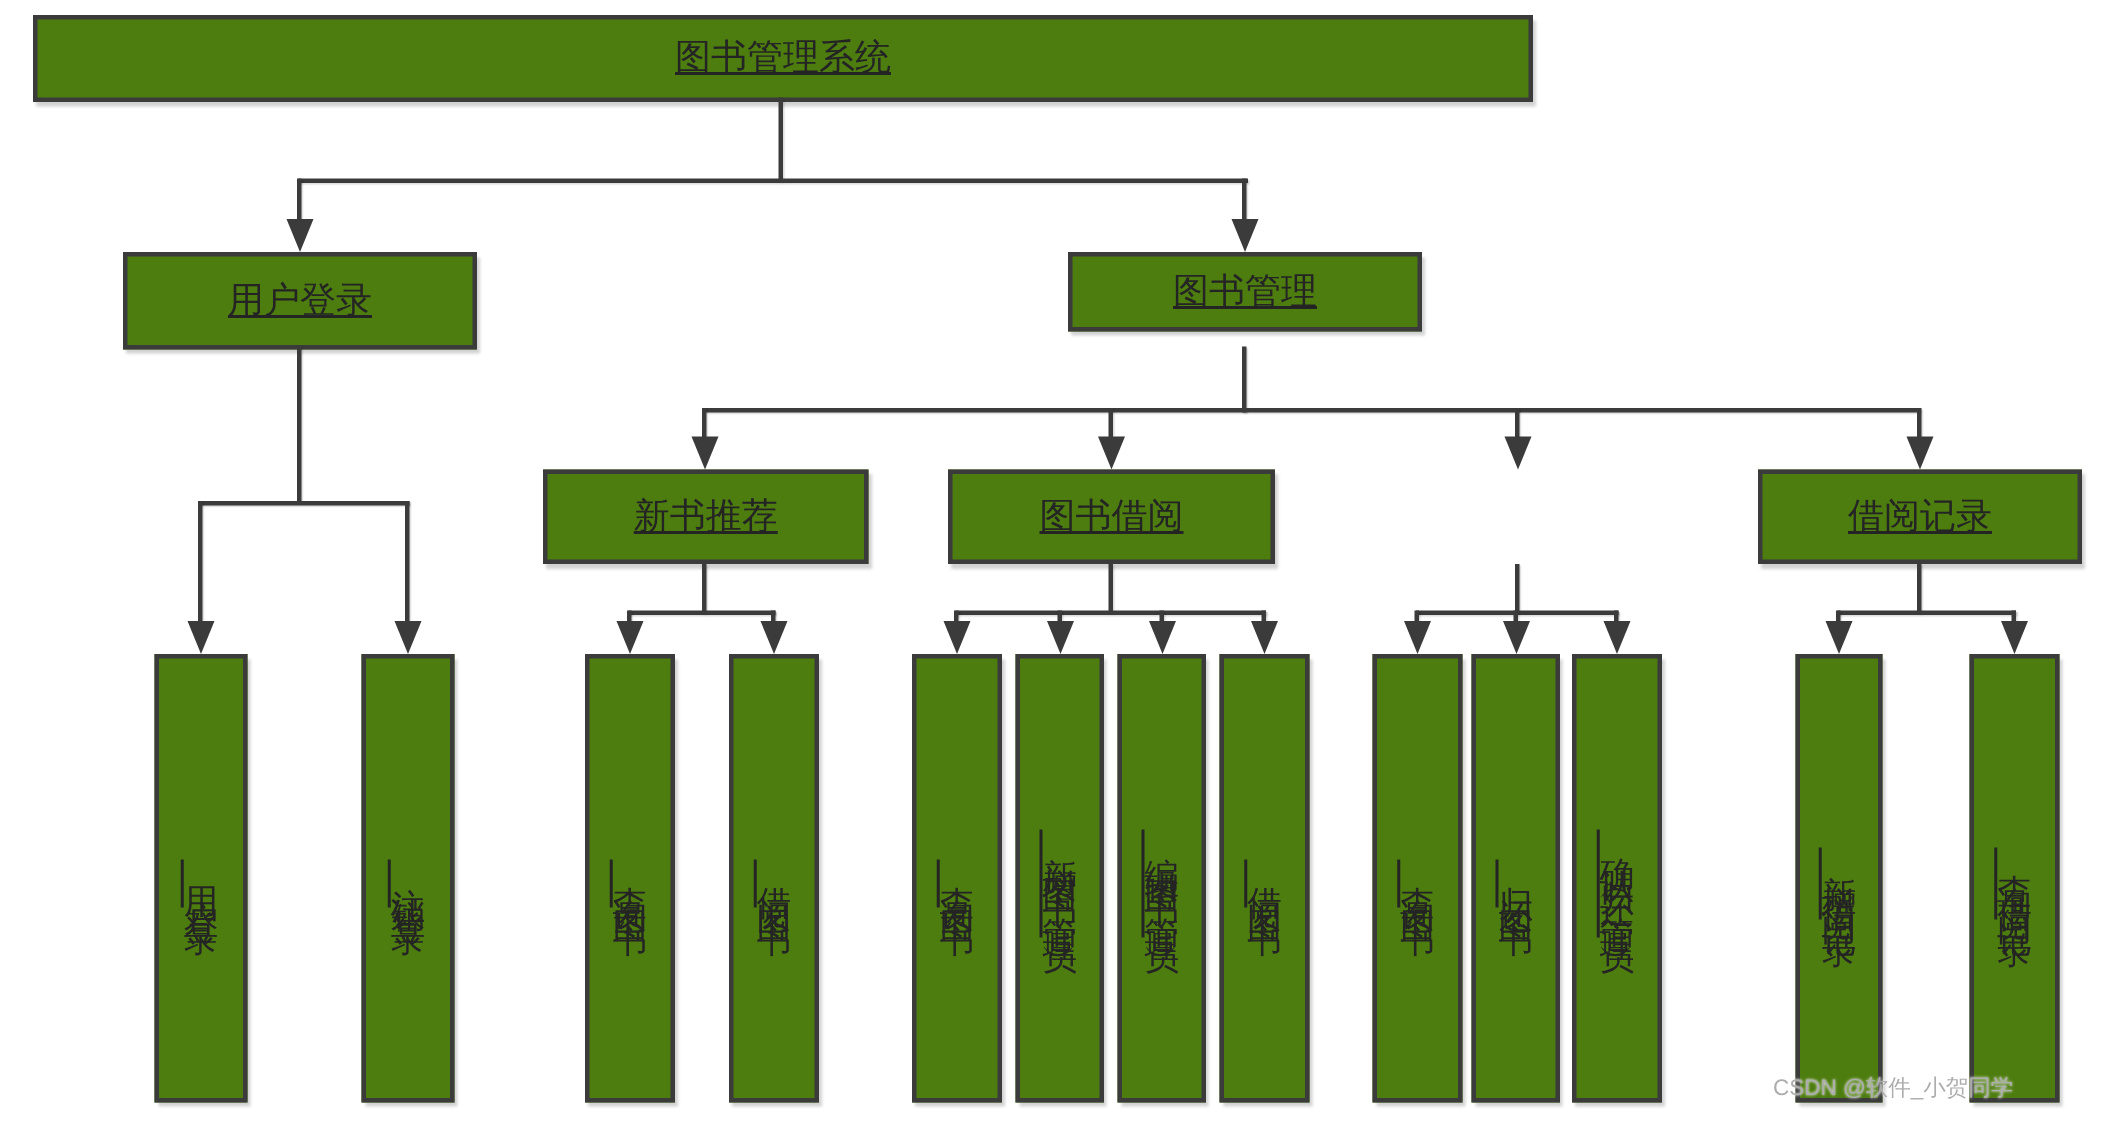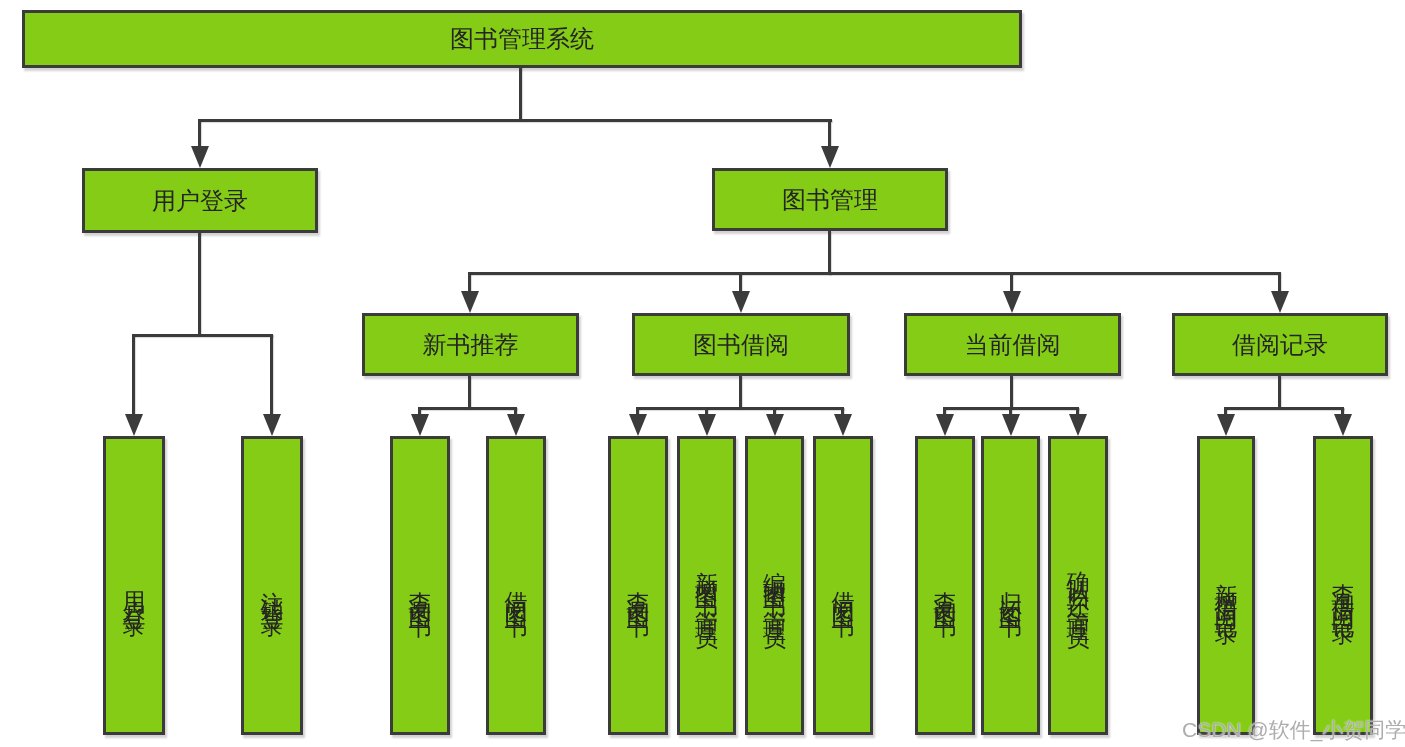--- a/index.html
+++ b/index.html
@@ -2,59 +2,60 @@
 <html><head>
 <meta charset="utf-8">
 <style>
   html,body{margin:0;padding:0;background:#ffffff;}
   .canvas{
     position:relative;width:1405px;height:747px;background:#ffffff;
     font-family:"Liberation Sans","DejaVu Sans",sans-serif;overflow:hidden;
   }
   .node{
     position:absolute;box-sizing:border-box;
-    border:3px solid #3b3b3b;background:#84cc16;color:#242424;
+    border:3px solid #3b3b3b;background:#4d7c0f;color:#242424;
     display:flex;align-items:center;justify-content:center;
     font-size:24px;line-height:1;
     box-shadow:2px 3px 2px rgba(0,0,0,0.18);
+    text-decoration:underline;
   }
   .node.v{
     writing-mode:vertical-rl;text-orientation:mixed;
     letter-spacing:8px;font-size:23px;padding-top:6px;
   }
   .vl{position:absolute;width:3px;background:#3b3b3b;box-shadow:1px 1px 1px rgba(0,0,0,0.15);}
   .hl{position:absolute;height:3px;background:#3b3b3b;box-shadow:1px 1px 1px rgba(0,0,0,0.15);}
   .arr{
     position:absolute;width:0;height:0;
     border-left:9px solid transparent;border-right:9px solid transparent;
     border-top:22px solid #3b3b3b;
   }
   .watermark{
     position:absolute;left:1182px;top:716px;
-    color:#adadad;font-size:21px;white-space:nowrap;z-index:9;
+    color:#adadad;font-size:15px;white-space:nowrap;z-index:9;
     text-shadow:0 0 2px #ffffff;
   }
 </style>
 </head>
 <body>
 
 <div class="canvas">
 
   <div class="node" style="left:22px;top:10px;width:1000px;height:58px">图书管理系统</div>
 
   <div class="vl" style="left:519px;top:65px;height:56px"></div>
   <div class="hl" style="left:199px;top:119px;width:633px"></div>
 
   <div class="vl" style="left:198px;top:119px;height:31px"></div>
   <div class="arr" style="left:191px;top:146px"></div>
   <div class="vl" style="left:828px;top:119px;height:31px"></div>
   <div class="arr" style="left:821px;top:146px"></div>
 
   <div class="node" style="left:82px;top:168px;width:236px;height:65px">用户登录</div>
-  <div class="node" style="left:712px;top:168px;width:236px;height:63px">图书管理</div>
+  <div class="node" style="left:712px;top:168px;width:236px;height:53px">图书管理</div>
 
   <div class="vl" style="left:198px;top:231px;height:103px"></div>
   <div class="hl" style="left:133px;top:334px;width:140px"></div>
   <div class="vl" style="left:132px;top:334px;height:84px"></div>
   <div class="arr" style="left:125px;top:414px"></div>
   <div class="vl" style="left:270px;top:334px;height:84px"></div>
   <div class="arr" style="left:263px;top:414px"></div>
 
   <div class="vl" style="left:828px;top:231px;height:44px"></div>
   <div class="hl" style="left:470px;top:272px;width:810px"></div>
@@ -62,21 +63,20 @@
   <div class="arr" style="left:461px;top:291px"></div>
   <div class="vl" style="left:739px;top:272px;height:22px"></div>
   <div class="arr" style="left:732px;top:291px"></div>
   <div class="vl" style="left:1010px;top:272px;height:22px"></div>
   <div class="arr" style="left:1003px;top:291px"></div>
   <div class="vl" style="left:1278px;top:272px;height:22px"></div>
   <div class="arr" style="left:1271px;top:291px"></div>
 
   <div class="node" style="left:632px;top:313px;width:218px;height:63px">图书借阅</div>
   <div class="node" style="left:362px;top:313px;width:217px;height:63px">新书推荐</div>
-  <div class="node" style="left:904px;top:313px;width:217px;height:63px">当前借阅</div>
   <div class="node" style="left:1172px;top:313px;width:216px;height:63px">借阅记录</div>
 
   <div class="vl" style="left:468px;top:376px;height:33px"></div>
   <div class="vl" style="left:739px;top:376px;height:33px"></div>
   <div class="vl" style="left:1010px;top:376px;height:33px"></div>
   <div class="vl" style="left:1278px;top:376px;height:33px"></div>
 
   <div class="hl" style="left:419px;top:407px;width:98px"></div>
   <div class="hl" style="left:637px;top:407px;width:207px"></div>
   <div class="hl" style="left:944px;top:407px;width:135px"></div>

